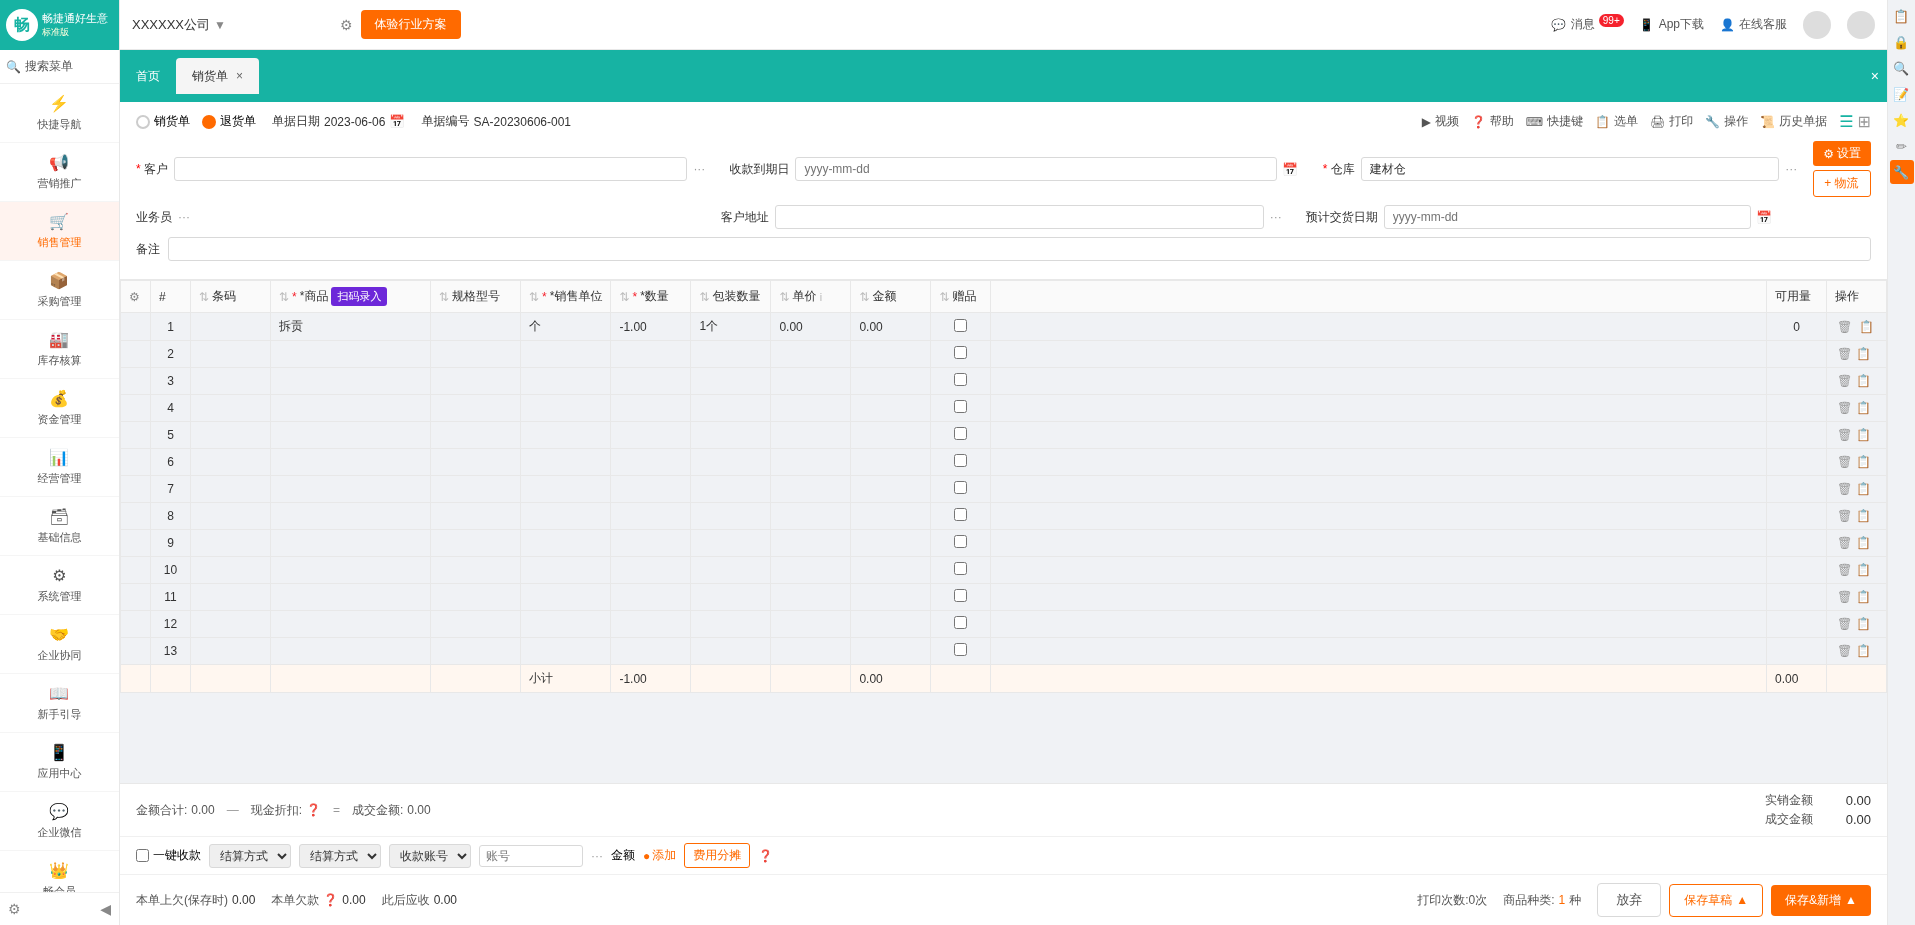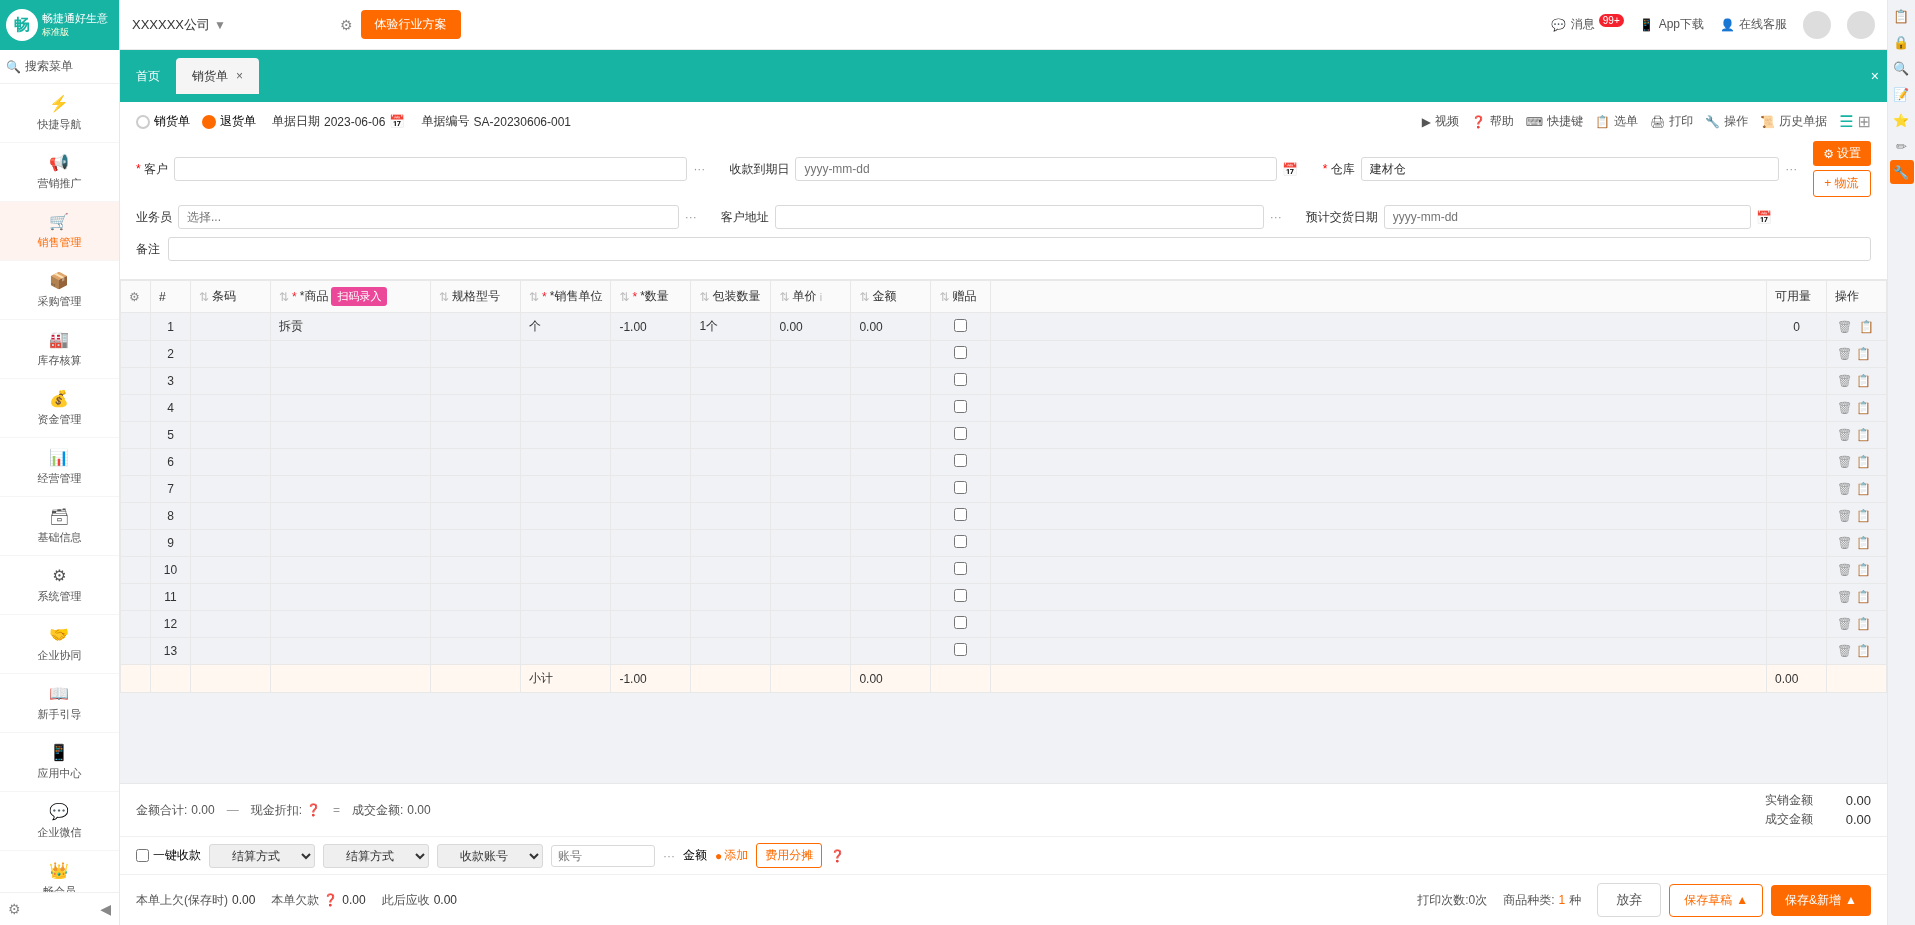--- a/index.html
+++ b/index.html
@@ -64,40 +64,40 @@
     .form-dots { color: #999; cursor: pointer; }
     .cal-icon { color: #999; cursor: pointer; font-size: 13px; }
 
     .action-btns { display: flex; flex-direction: column; gap: 4px; margin-left: 8px; }
     .action-btn { background: #ff6a00; color: #fff; border: none; border-radius: 3px; padding: 4px 10px; cursor: pointer; font-size: 12px; display: flex; align-items: center; gap: 3px; }
     .action-btn.secondary { background: #fff; border: 1px solid #ff6a00; color: #ff6a00; }
     .data-table { width: 100%; border-collapse: collapse; }
     .data-table th { background: #fafafa; border: 1px solid #e8e8e8; padding: 6px 8px; text-align: left; font-weight: normal; color: #333; white-space: nowrap; position: sticky; top: 0; z-index: 2; }
     .data-table td { border: 1px solid #e8e8e8; padding: 5px 8px; color: #333; white-space: nowrap; }
     .th-required { color: #f5222d; }
-    .scan-btn { background: #ec4899; color: #fff; border: none; border-radius: 3px; padding: 2px 6px; font-size: 11px; cursor: pointer; }
+    .scan-btn { background: #6d28d9; color: #fff; border: none; border-radius: 3px; padding: 2px 6px; font-size: 11px; cursor: pointer; }
     .cell-red { color: #f5222d; }
     .cell-center { text-align: center; }
     .row-number { color: #888; text-align: center; }
     .subtotal-row td { background: #fff7f0; font-weight: 500; }
     .gear-icon { color: #888; cursor: pointer; }
     .sort-icon { color: #bbb; cursor: pointer; }
     th .th-inner { display: flex; align-items: center; gap: 3px; }
     input[type=checkbox] { cursor: pointer; }
     .op-icon { color: #999; cursor: pointer; margin: 0 2px; }
 
     
     .bottom-area { background: #fff; border-top: 1px solid #e8e8e8; }
     .total-row { display: flex; align-items: center; gap: 12px; padding: 8px 16px; border-bottom: 1px solid #f0f0f0; }
     .total-item { display: flex; align-items: center; gap: 4px; color: #555; }
     .total-dash { color: #999; }
     .total-eq { color: #999; }
     .payment-row { display: flex; align-items: center; gap: 8px; padding: 6px 16px; border-bottom: 1px solid #f0f0f0; }
     .pay-checkbox { display: flex; align-items: center; gap: 4px; cursor: pointer; }
-    .pay-select { border: 1px solid #d9d9d9; border-radius: 3px; padding: 3px 18px; color: #333; }
+    .pay-select { border: 1px solid #d9d9d9; border-radius: 3px; padding: 3px 6px; color: #333; }
     .pay-input { border: 1px solid #d9d9d9; border-radius: 3px; padding: 3px 6px; width: 104px; color: #bbb; }
     .add-btn { color: #ff6a00; cursor: pointer; display: flex; align-items: center; gap: 2px; }
     .fee-btn { border: 1px solid #ff6a00; color: #ff6a00; background: #fff; border-radius: 3px; padding: 3px 8px; cursor: pointer; }
     .help-icon { color: #bbb; cursor: pointer; }
     .status-row { display: flex; align-items: center; justify-content: space-between; padding: 8px 16px; }
     .status-items { display: flex; align-items: center; gap: 16px; }
     .status-item { display: flex; align-items: center; gap: 4px; color: #555; }
     .status-value { color: #333; font-weight: 500; }
     .print-info { display: flex; align-items: center; gap: 4px; color: #555; }
     .sku-info { display: flex; align-items: center; gap: 4px; color: #555; }
@@ -321,21 +321,20 @@
           </button>
           <button class="action-btn secondary">
             <span>+ 物流</span>
           </button>
         </div>
       </div>
 
       <div class="form-row">
         <div class="form-field" style="flex:1.2;">
           <span class="form-field-label">业务员</span>
-          <input class="form-field-input placeholder" type="text" placeholder="选择..." style="">
           <span class="form-dots">···</span>
         </div>
         <div class="form-field" style="flex:1.2;margin-left:16px;">
           <span class="form-field-label">客户地址</span>
           <input class="form-field-input" type="text" value="" style="">
           <span class="form-dots">···</span>
         </div>
         <div class="form-field" style="flex:1;margin-left:16px;">
           <span class="form-field-label">预计交货日期</span>
           <input class="form-field-input placeholder" type="text" placeholder="yyyy-mm-dd" style="">

